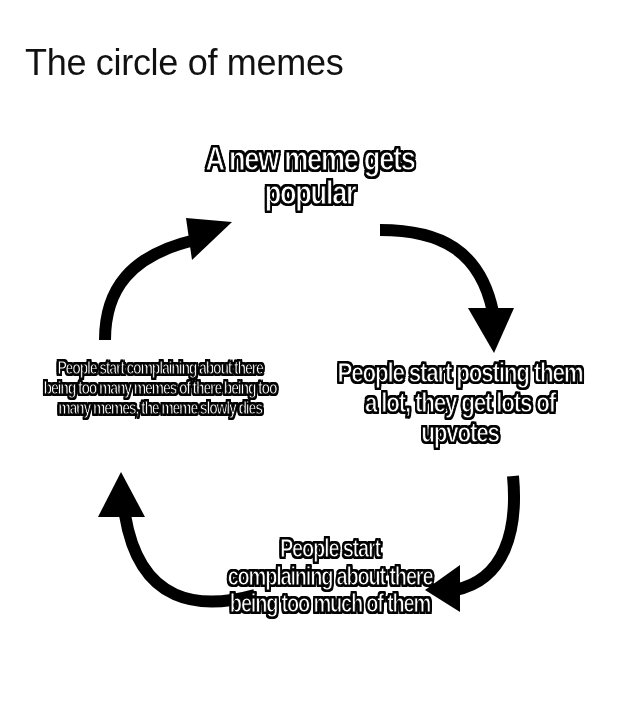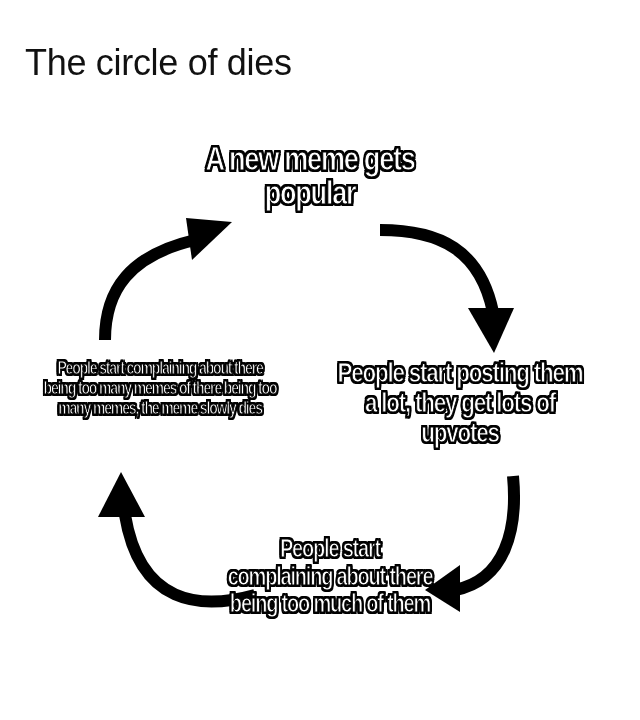--- a/index.html
+++ b/index.html
@@ -27,21 +27,21 @@
     line-height: 1.02;
   }
   .n-top { left: 180px; top: 142px; width: 260px; font-size: 33px; transform: scaleX(0.82); }
   .n-right { left: 300px; top: 358px; width: 320px; font-size: 28px; transform: scaleX(0.8); line-height: 1.08; }
   .n-bottom { left: 200px; top: 535px; width: 260px; font-size: 25px; transform: scaleX(0.8); line-height: 1.1; }
   .n-left { left: 10px; top: 358px; width: 300px; font-size: 18px; transform: scaleX(0.78); line-height: 1.12; }
 </style>
 </head>
 <body>
 
-<div class="title">The circle of dies</div>
+<div class="title">The circle of memes</div>
 
 <svg class="arrows" width="640" height="720" viewBox="0 0 640 720">
 
   <g>
     <path d="M105 340 C105 290 130 255 195 240" stroke="#000" stroke-width="12" fill="none"></path>
     <polygon points="186,218 232,222 192,260" fill="#000"></polygon>
   </g>
 
   <g>
     <path d="M380 230 C440 230 480 250 493 312" stroke="#000" stroke-width="12" fill="none"></path>

